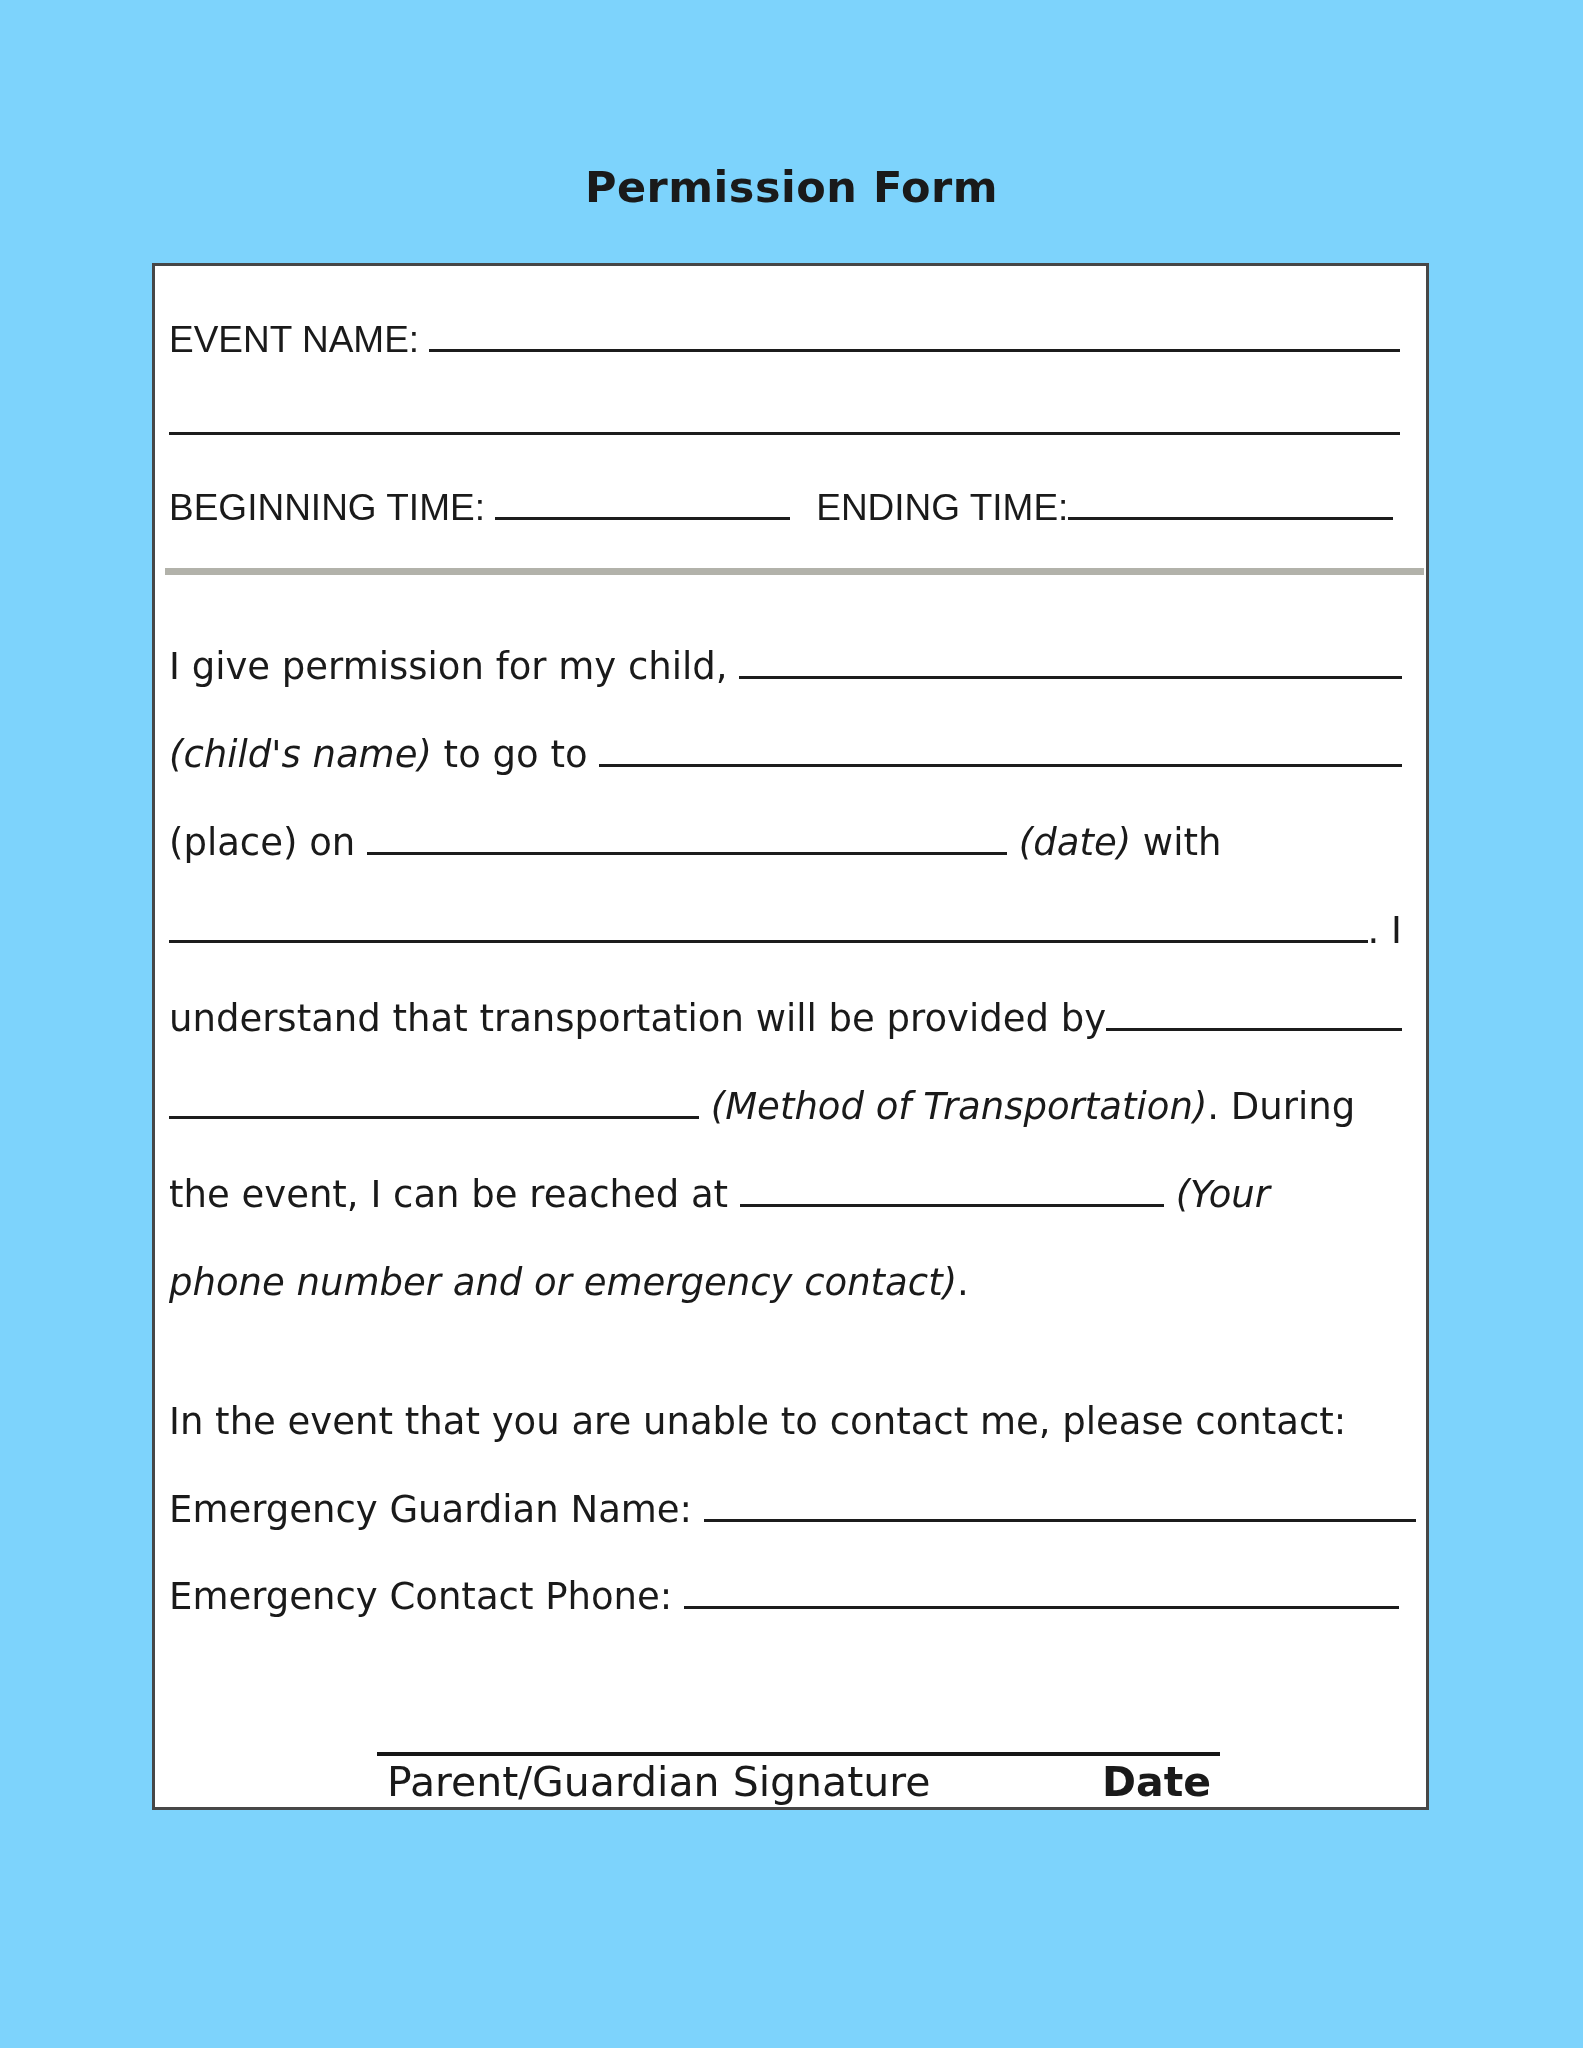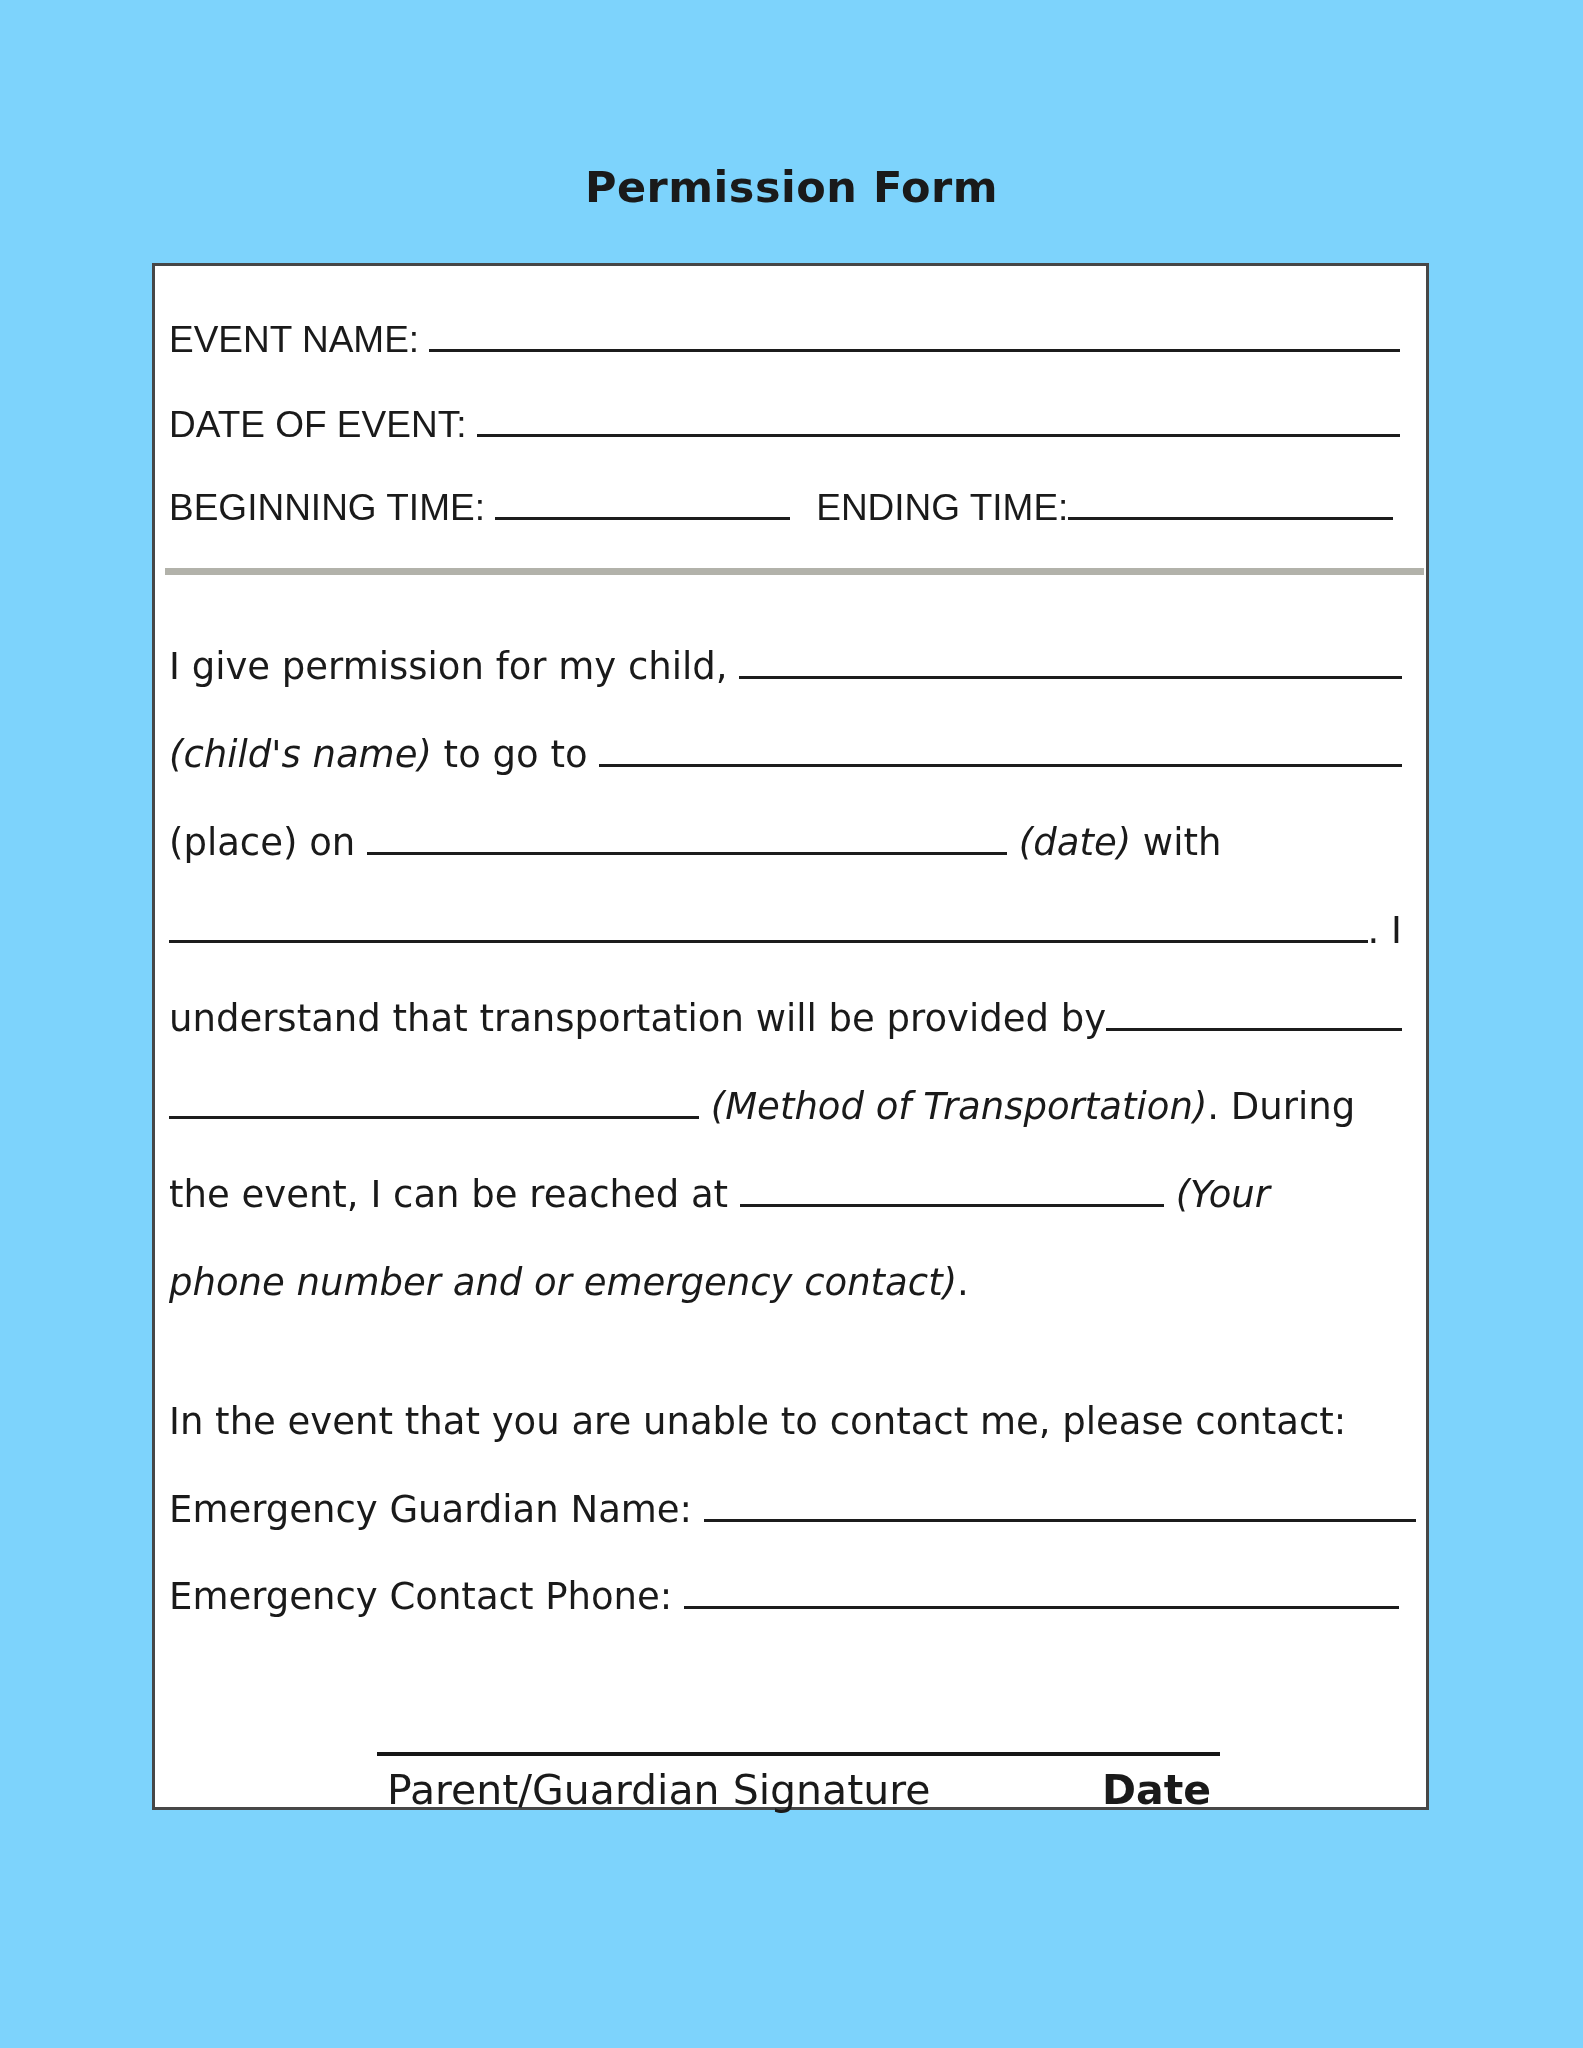--- a/index.html
+++ b/index.html
@@ -47,37 +47,37 @@
   .spacer{display:inline-block;flex:0 0 auto;height:1px;}
   .divider{
     position:absolute;left:10px;right:2px;top:302px;height:7px;
     background:var(--divider,#b2b2aa);
   }
   .sig{
     position:absolute;left:222px;top:1486px;width:843px;
     border-top:4px solid var(--signature_line,#161616);
   }
   .sig-labels{
-    position:relative;height:50px;margin-top:12px;
+    position:relative;height:50px;margin-top:4px;
     font-size:41px;line-height:44px;
   }
   .sig-label{position:absolute;left:10px;top:0;}
   .date-label{position:absolute;left:725px;top:0;font-weight:bold;}
 </style>
 </head>
 <body>
 
 <div class="page">
 
   <div class="title">Permission Form</div>
 
   <div class="form-box">
 
     <div class="row serif" style="top:51px"><span>EVENT NAME: </span><span class="blank flex"></span></div>
-    <div class="row serif" style="top:136px"><span>DATE OF EVENT: </span><span class="blank flex"></span></div>
+    <div class="row serif" style="top:136px"><span class="blank flex"></span></div>
     <div class="row serif" style="top:219px"><span>BEGINNING TIME: </span><span class="blank" style="width: 295px;"></span><span class="spacer" style="width: 26px;"></span><span>ENDING TIME:</span><span class="blank" style="width: 325px;"></span></div>
 
     <div class="divider"></div>
 
     <div class="row fillrow" style="top:378px"><span>I give permission for my child, </span><span class="blank flex"></span></div>
     <div class="row fillrow" style="top:466px"><span class="it">(child's name)</span><span> to go to </span><span class="blank flex"></span></div>
     <div class="row" style="top:554px"><span>(place) on </span><span class="blank" style="width: 640px;"></span><span> </span><span class="it">(date)</span><span> with</span></div>
     <div class="row fillrow" style="top:642px"><span class="blank flex"></span><span>. I</span></div>
     <div class="row fillrow" style="top:730px"><span>understand that transportation will be provided by</span><span class="blank flex"></span></div>
     <div class="row" style="top:818px"><span class="blank" style="width: 530px;"></span><span> </span><span class="it">(Method of Transportation)</span><span>. During</span></div>

